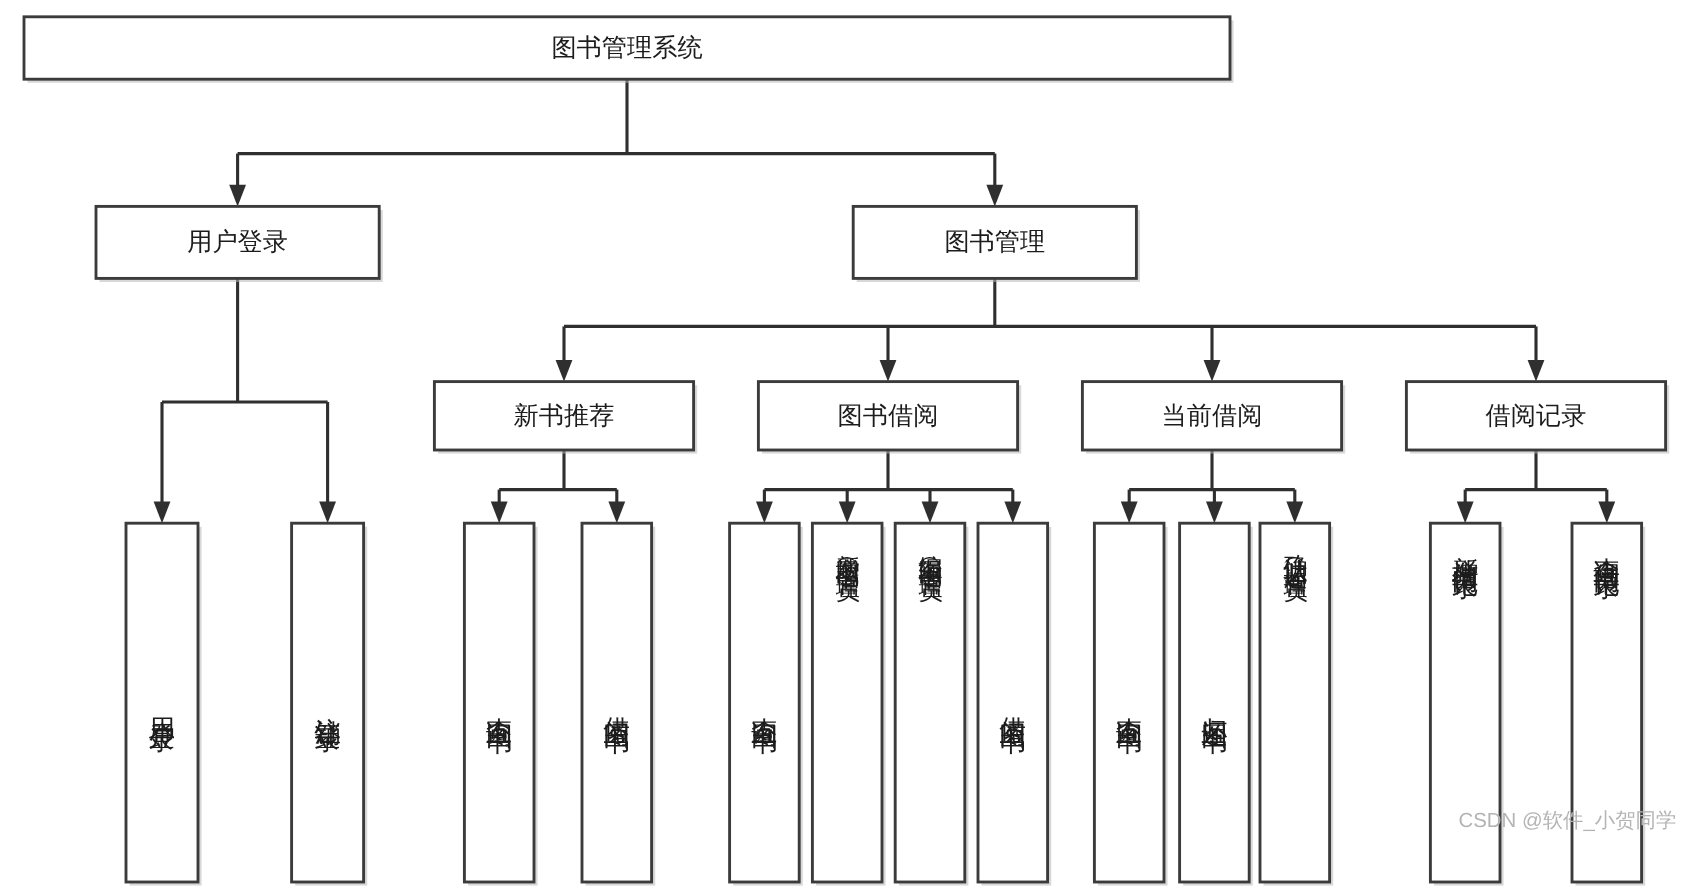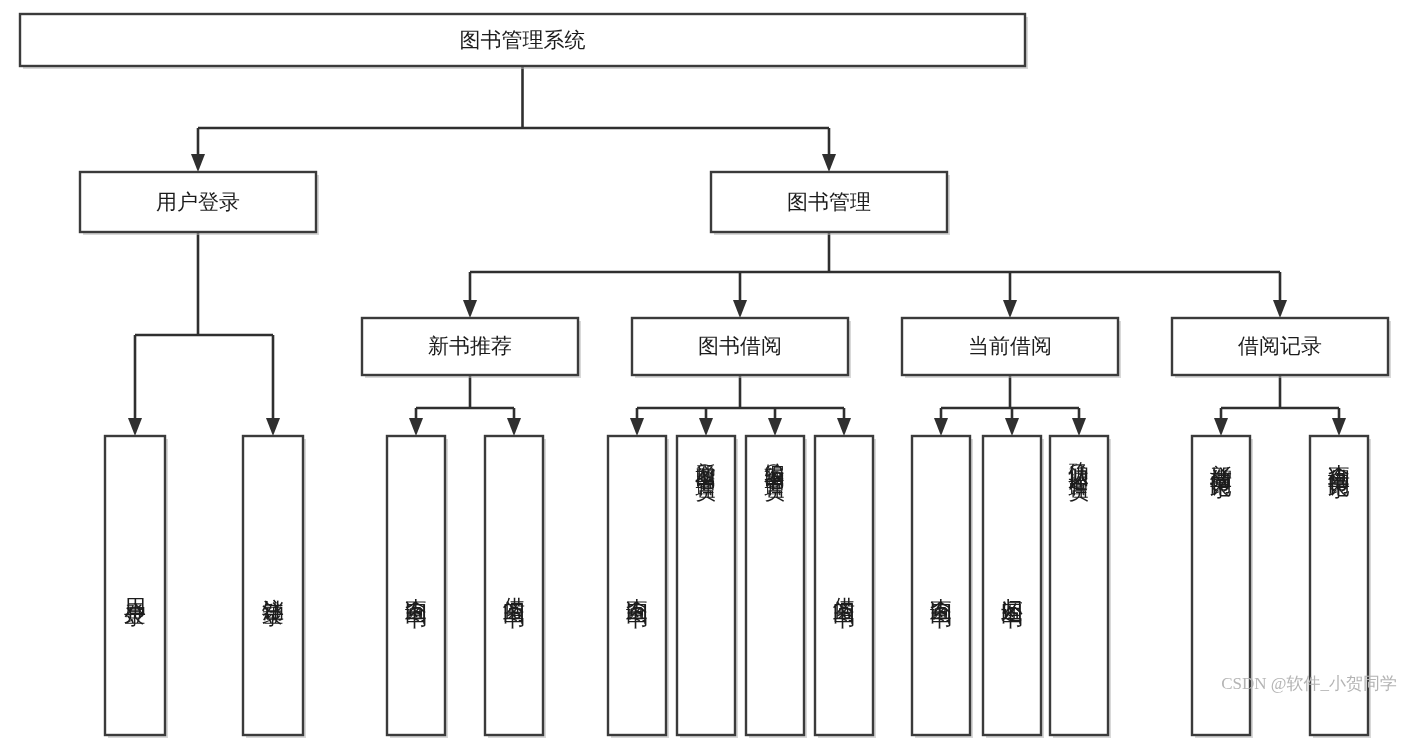--- a/index.html
+++ b/index.html
@@ -50,21 +50,21 @@
     font-family: "Liberation Sans", "DejaVu Sans", sans-serif;
     font-size: 21px;
     fill: #1c1c1c;
     text-anchor: middle;
     dominant-baseline: middle;
   }
   .watermark-text {
     position: absolute;
     right: 8px;
     bottom: 6px;
-    font-family: Liberation Serif, serif;
+    font-family: Liberation Sans, sans-serif;
     font-size: 17px;
     color: #b4b4b4;
     white-space: nowrap;
     user-select: none;
   }
   .vlabel-wrap {
     position: absolute;
     display: flex;
     align-items: flex-start;
     justify-content: center;

